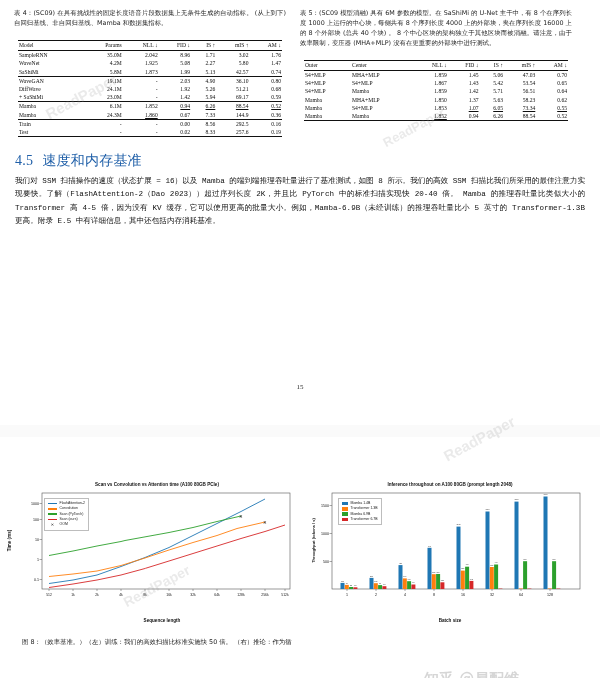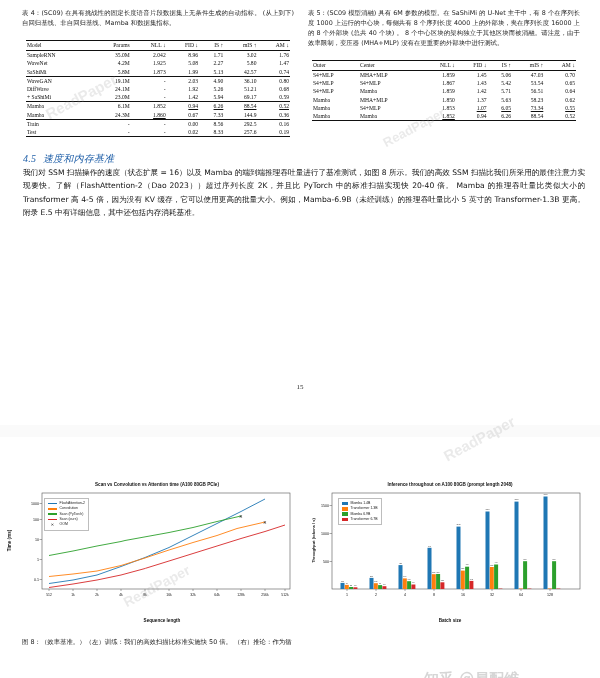--- a/index.html
+++ b/index.html
@@ -5,21 +5,21 @@
   * { box-sizing: border-box; }
   html, body { margin:0; padding:0; }
   body {
     width:600px; height:678px;
     background:#ffffff;
     font-family:"Liberation Serif", serif;
     color:#1a1a1a;
     position:relative;
     overflow:hidden;
   }
-  .page { position:relative; width:600px; height:604px;padding-left:8px; }
+  .page { position:relative; width:600px; height:604px; }
 
   
   .cjk { font-family:"DejaVu Sans","Liberation Sans",sans-serif; }
   .caption {
     font-size:6.4px; line-height:1.55;
     text-align:justify; color:#262626;
   }
 
   
   .cols { display:flex; gap:14px; padding:9px 14px 0 14px; }
@@ -41,29 +41,29 @@
   table.sci thead th { padding-bottom:2.2px; }
   .rule-top td, .rule-top th { border-top:0.9px solid #111; }
   .rule-thick td, .rule-thick th { border-top:1.2px solid #111; }
   .rule-bot td { border-bottom:1.2px solid #111; }
   tr.hdr th { border-bottom:0.6px solid #111; }
   .b { font-weight:bold; }
   .u { text-decoration:underline; }
 
   
   .sec-head {
-    font-size:10px; color:#1f5fa8; padding:0 15px; margin-top:15px;
+    font-size:14px; color:#1f5fa8; padding:0 15px; margin-top:15px;
     letter-spacing:0.2px;
-    font-style:italic;
   }
   .sec-head .num { font-family:"Liberation Serif",serif; }
   .body-text {
-    padding:0 15px; 
+    padding:0 15px; margin-top:5px;
     font-size:7.6px; line-height:1.75; text-align:justify;
     color:#111;
+    font-family:Liberation Mono, monospace;
   }
 
   .pageno {
     position:absolute; left:0; right:0; top:383px;
     text-align:center; font-size:7px; color:#2a2a2a;
   }
 
   
   .figure { position:absolute; left:0; top:470px; width:600px; }
   .charts { display:flex; }

